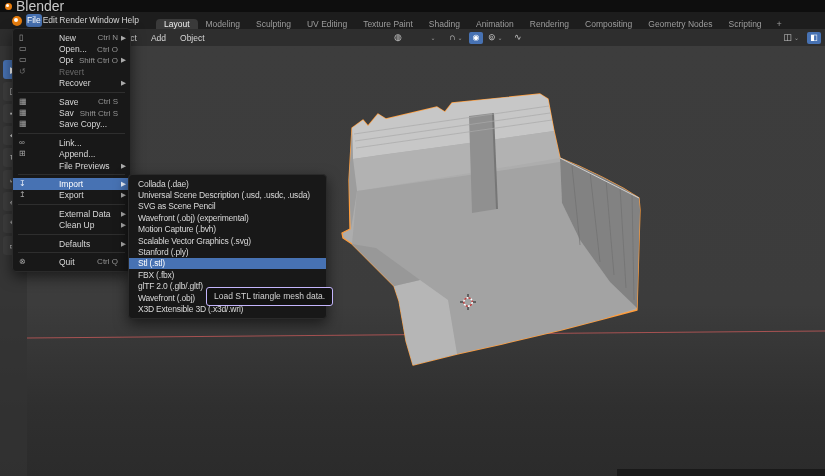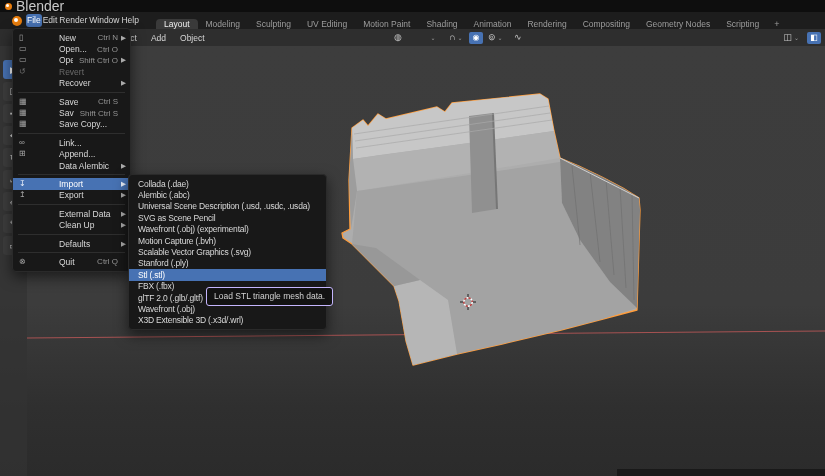--- a/index.html
+++ b/index.html
@@ -89,21 +89,21 @@
     <span class="menu-btn active">File</span>
     <span class="menu-btn">Edit</span>
     <span class="menu-btn">Render</span>
     <span class="menu-btn">Window</span>
     <span class="menu-btn">Help</span>
     <div class="tabs">
       <span class="tab active">Layout</span>
       <span class="tab">Modeling</span>
       <span class="tab">Sculpting</span>
       <span class="tab">UV Editing</span>
-      <span class="tab">Motion Paint</span>
+      <span class="tab">Texture Paint</span>
       <span class="tab">Shading</span>
       <span class="tab">Animation</span>
       <span class="tab">Rendering</span>
       <span class="tab">Compositing</span>
       <span class="tab">Geometry Nodes</span>
       <span class="tab">Scripting</span>
       <span class="tab-add">+</span>
     </div>
   </div>
 
@@ -258,21 +258,21 @@
       <span class="mi-a"></span>
     </div>
     <div class="mi">
       <span class="mi-i">⊞</span>
       <span class="mi-l">Append...</span>
       <span class="mi-s"></span>
       <span class="mi-a"></span>
     </div>
     <div class="mi">
       <span class="mi-i"></span>
-      <span class="mi-l">Data Alembic</span>
+      <span class="mi-l">File Previews</span>
       <span class="mi-s"></span>
       <span class="mi-a">▶</span>
     </div>
     <div class="msep"></div>
     <div class="mi active">
       <span class="mi-i">↧</span>
       <span class="mi-l">Import</span>
       <span class="mi-s"></span>
       <span class="mi-a">▶</span>
     </div>
@@ -306,21 +306,20 @@
     <div class="mi">
       <span class="mi-i">⊗</span>
       <span class="mi-l">Quit</span>
       <span class="mi-s">Ctrl Q</span>
       <span class="mi-a"></span>
     </div>
   </div>
 
   <div class="popup import-menu">
     <div class="si">Collada (.dae)</div>
-    <div class="si">Alembic (.abc)</div>
     <div class="si">Universal Scene Description (.usd, .usdc, .usda)</div>
     <div class="si">SVG as Scene Pencil</div>
     <div class="si">Wavefront (.obj) (experimental)</div>
     <div class="si">Motion Capture (.bvh)</div>
     <div class="si">Scalable Vector Graphics (.svg)</div>
     <div class="si">Stanford (.ply)</div>
     <div class="si active">Stl (.stl)</div>
     <div class="si">FBX (.fbx)</div>
     <div class="si">glTF 2.0 (.glb/.gltf)</div>
     <div class="si">Wavefront (.obj)</div>

